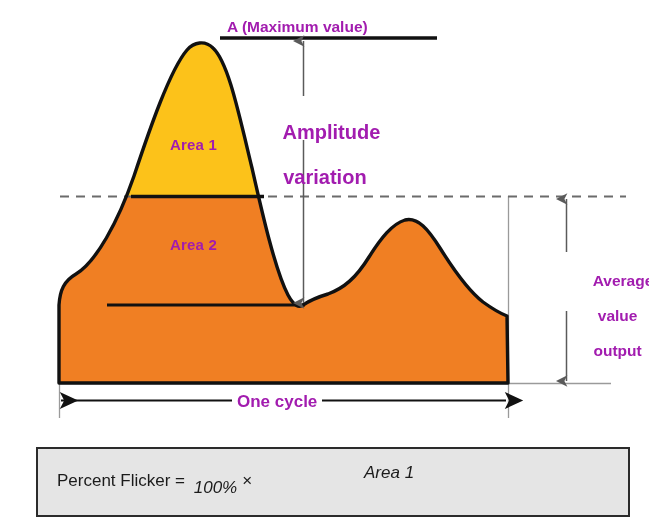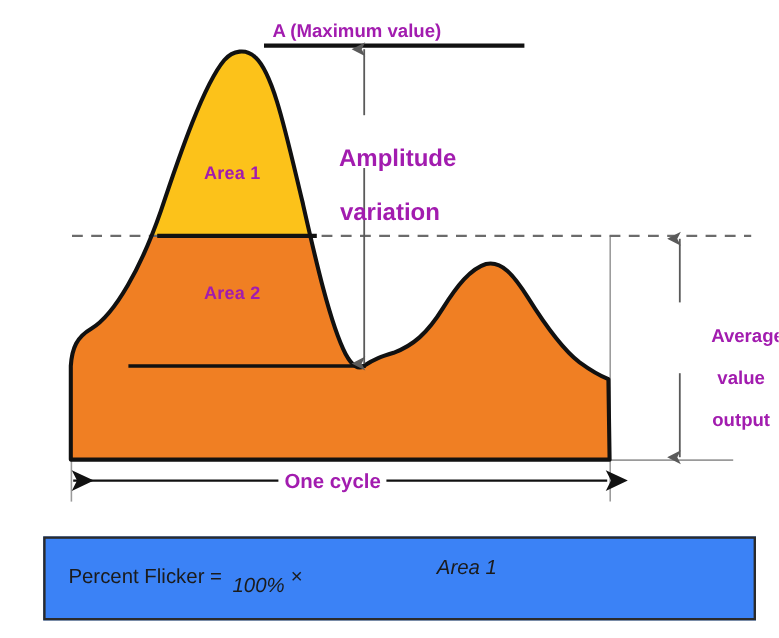--- a/index.html
+++ b/index.html
@@ -69,21 +69,21 @@
 
   
   #formula-box {
     position: absolute;
     left: 36px;
     top: 447px;
     width: 594px;
     height: 70px;
     border: 2px solid #2b2b2b;
     box-sizing: border-box;
-    background: #3b82f6;
+    background: #e5e5e5;
   }
   .formula {
     position: absolute;
     display: flex;
     align-items: center;
     font-size: 17px;
     color: #1b1b1b;
     white-space: pre;
   }
   #formula-percent { left: 19px; top: 14px; }

